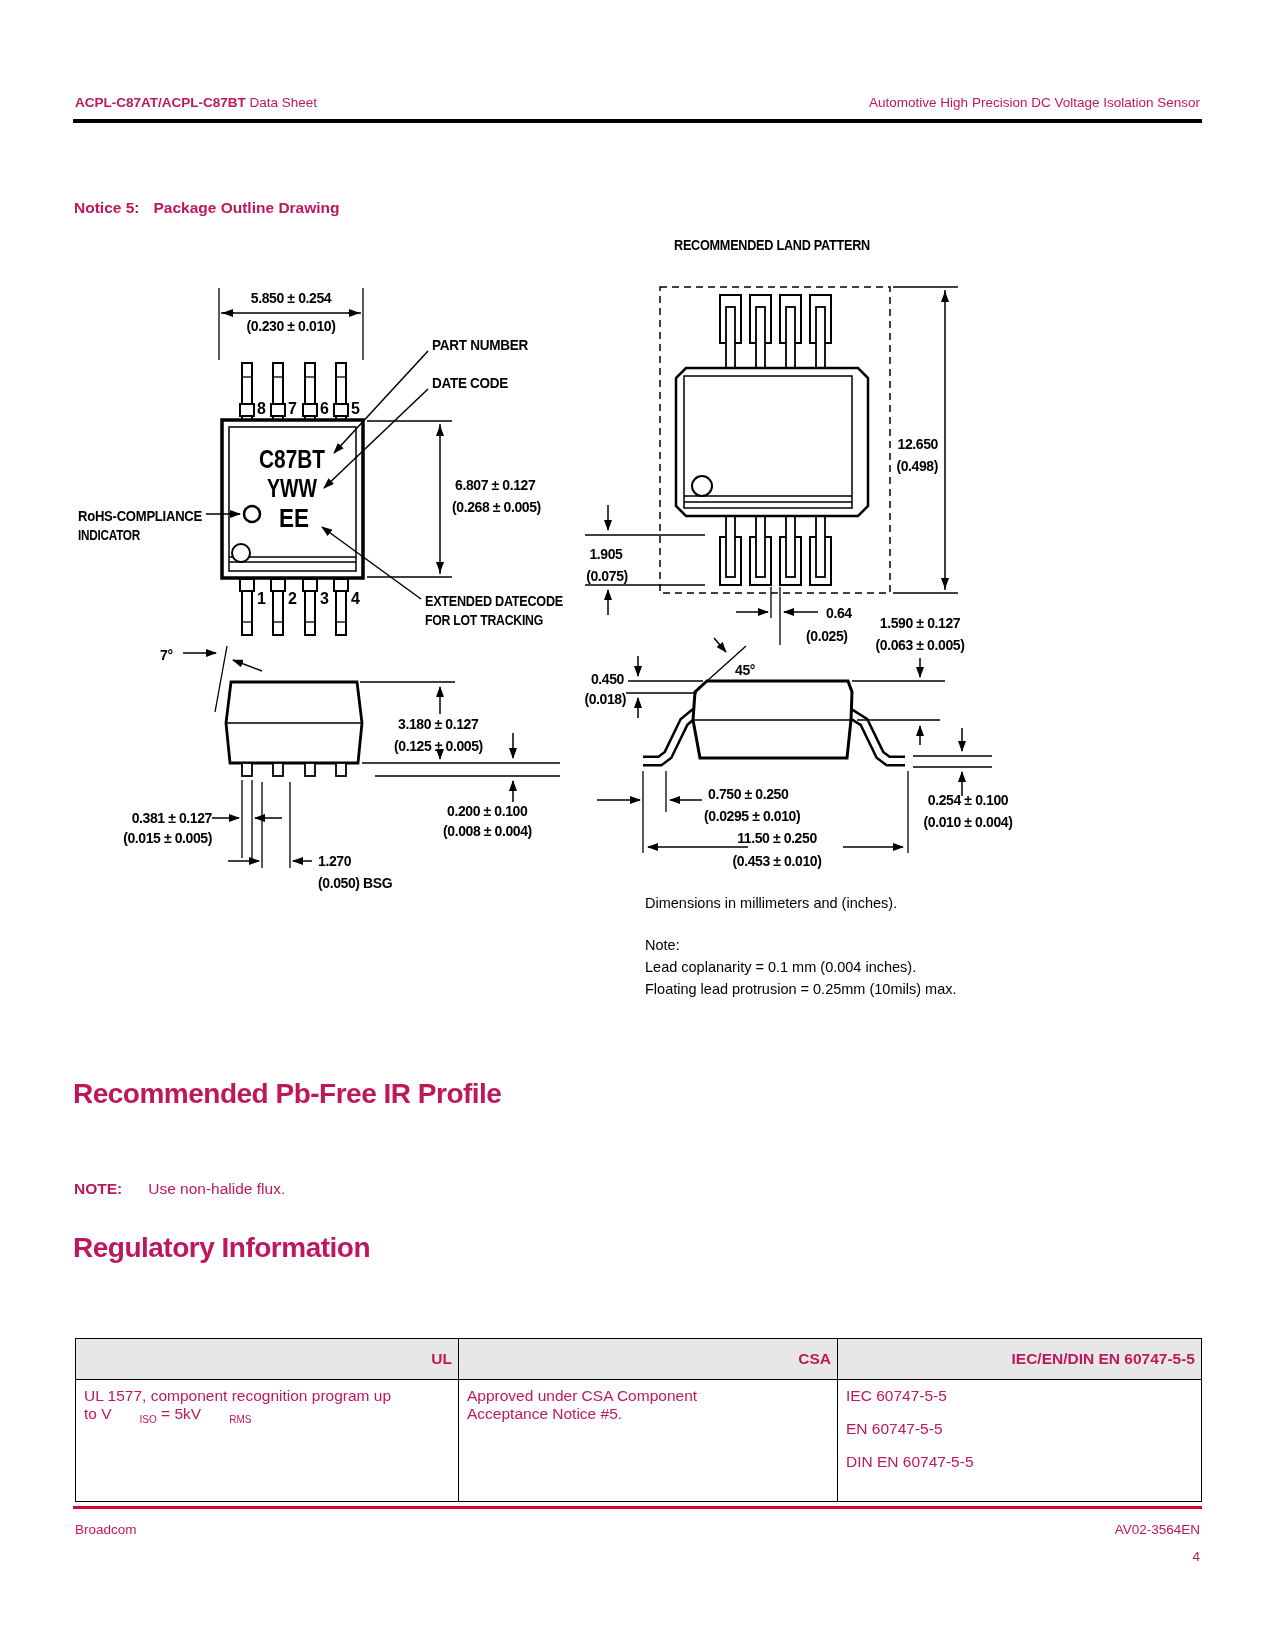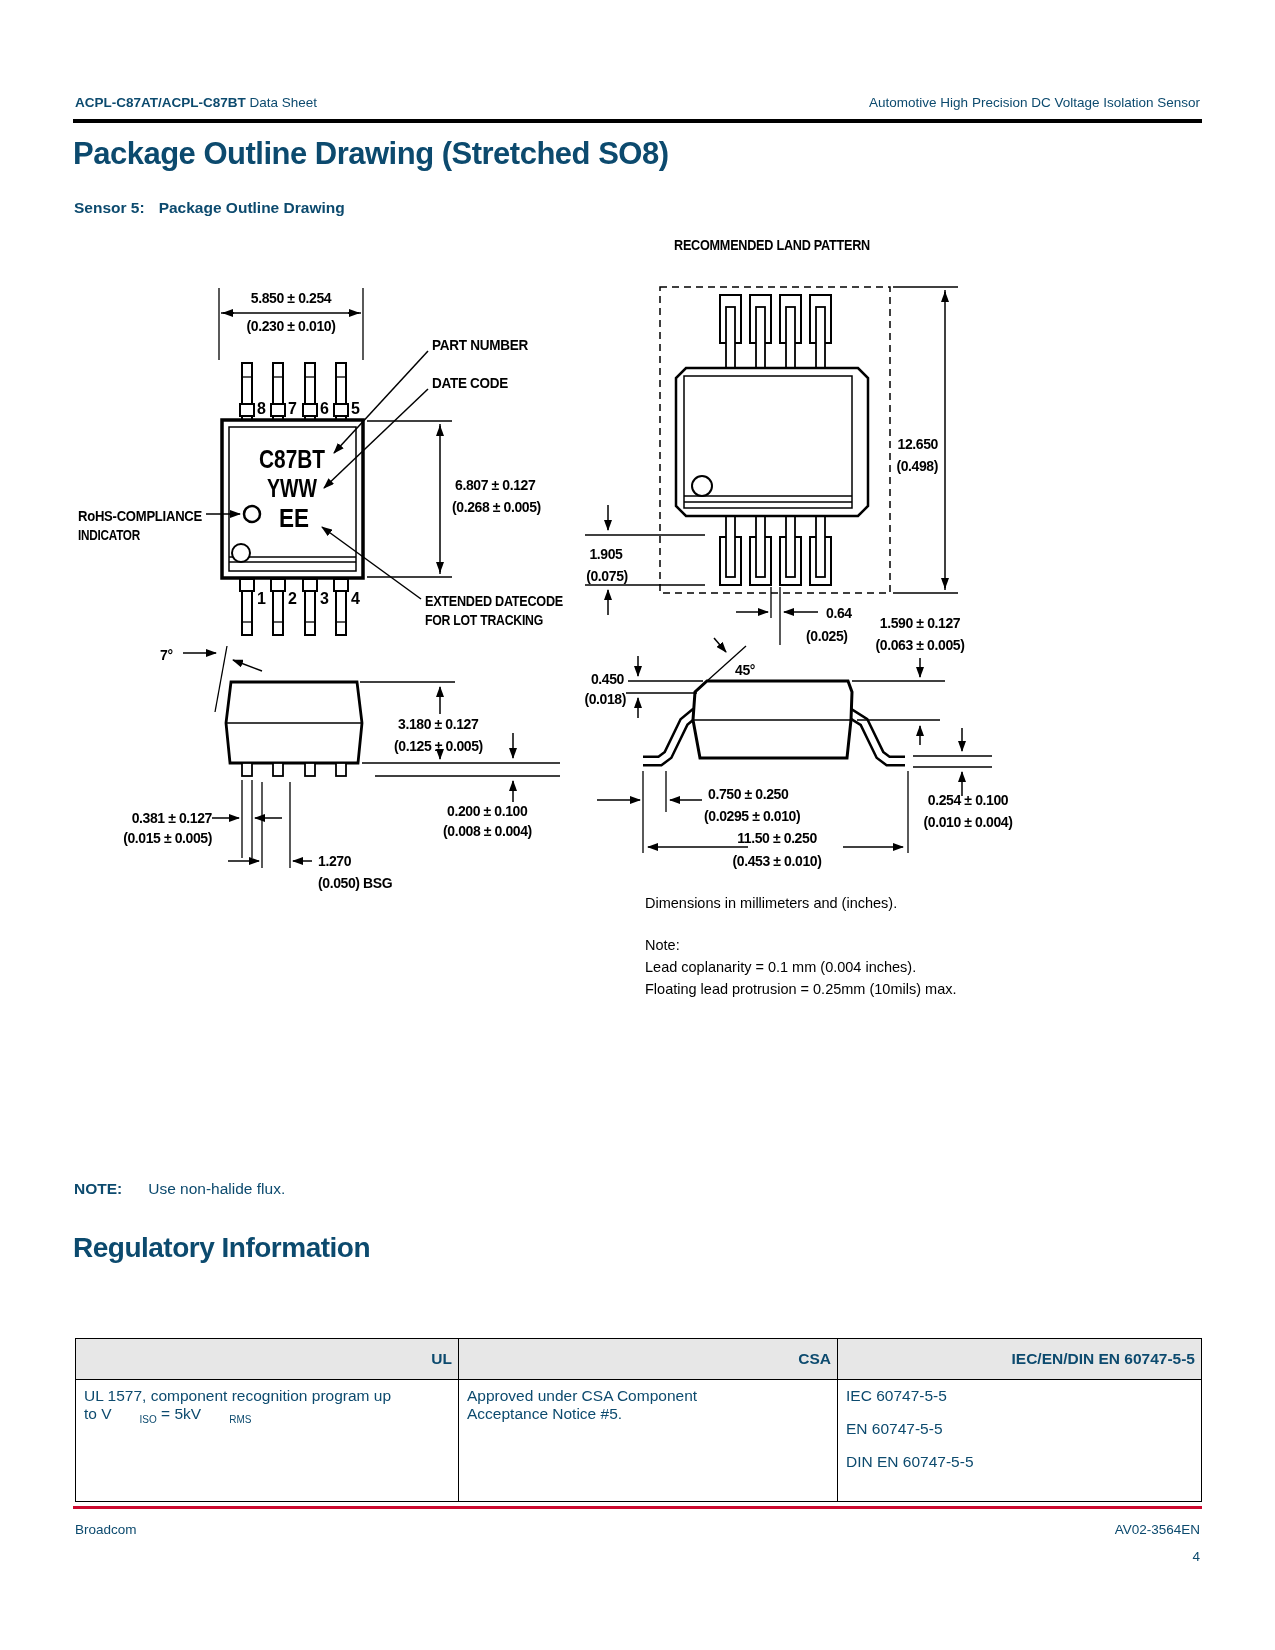--- a/index.html
+++ b/index.html
@@ -1,17 +1,17 @@
 <!DOCTYPE html>
 <html><head>
 <meta charset="utf-8">
 <style>
   html,body{margin:0;padding:0;background:#888;}
   .page{position:relative;width:1275px;height:1650px;background:#fff;margin:0 auto;
-        font-family:"Liberation Sans",sans-serif;color:#0c4a6e;overflow:hidden;}
+        font-family:"Liberation Sans",sans-serif;color:#be185d;overflow:hidden;}
   .abs{position:absolute;}
   
   .hdr-left{left:75px;top:95px;font-size:13.5px;}
   .hdr-left b{font-weight:bold;}
   .hdr-right{right:75px;top:95px;font-size:13.5px;}
   .hdr-rule{left:73px;top:119px;width:1129px;height:4px;background:#000;}
   .h1{left:73px;top:136px;font-size:31px;font-weight:bold;letter-spacing:-0.5px;}
   .figcap{left:74px;top:199px;font-size:15.5px;font-weight:bold;}
   .figcap .cap2{margin-left:14px;}
   
@@ -47,23 +47,22 @@
 <body>
 
 <div class="page">
 
   <div class="abs hdr-left">
     <b>ACPL-C87AT/ACPL-C87BT</b><span> Data Sheet</span>
   </div>
   <div class="abs hdr-right">Automotive High Precision DC Voltage Isolation Sensor</div>
   <div class="abs hdr-rule"></div>
 
-  <div class="abs h1">Package Outline Drawing (Stretched SO8)</div>
   <div class="abs figcap">
-    <span>Sensor 5:</span><span class="cap2">Package Outline Drawing</span>
+    <span>Notice 5:</span><span class="cap2">Package Outline Drawing</span>
   </div>
 
   <svg class="abs fig-svg" width="1275" height="1010" viewBox="0 0 1275 1010">
     <defs>
       <marker id="ah" markerWidth="11" markerHeight="8" refX="10" refY="4" orient="auto" markerUnits="userSpaceOnUse">
         <path d="M0,0 L11,4 L0,8 Z" fill="#000"></path>
       </marker>
     </defs>
 
     <g>
@@ -304,20 +303,21 @@
     </g>
 
     <g>
       <text class="note" x="645" y="908">Dimensions in millimeters and (inches).</text>
       <text class="note" x="645" y="950">Note:</text>
       <text class="note" x="645" y="972">Lead coplanarity = 0.1 mm (0.004 inches).</text>
       <text class="note" x="645" y="994">Floating lead protrusion = 0.25mm (10mils) max.</text>
     </g>
   </svg>
 
+  <div class="abs h2" style="top:1078px;">Recommended Pb-Free IR Profile</div>
   <div class="abs noteline" style="top:1180px;">
     <b>NOTE:</b><span>Use non-halide flux.</span>
   </div>
 
   <div class="abs h2" style="top:1232px;">Regulatory Information</div>
 
   <table class="abs regtable">
     <colgroup>
         <col style="width:383px">
         <col style="width:379px">

